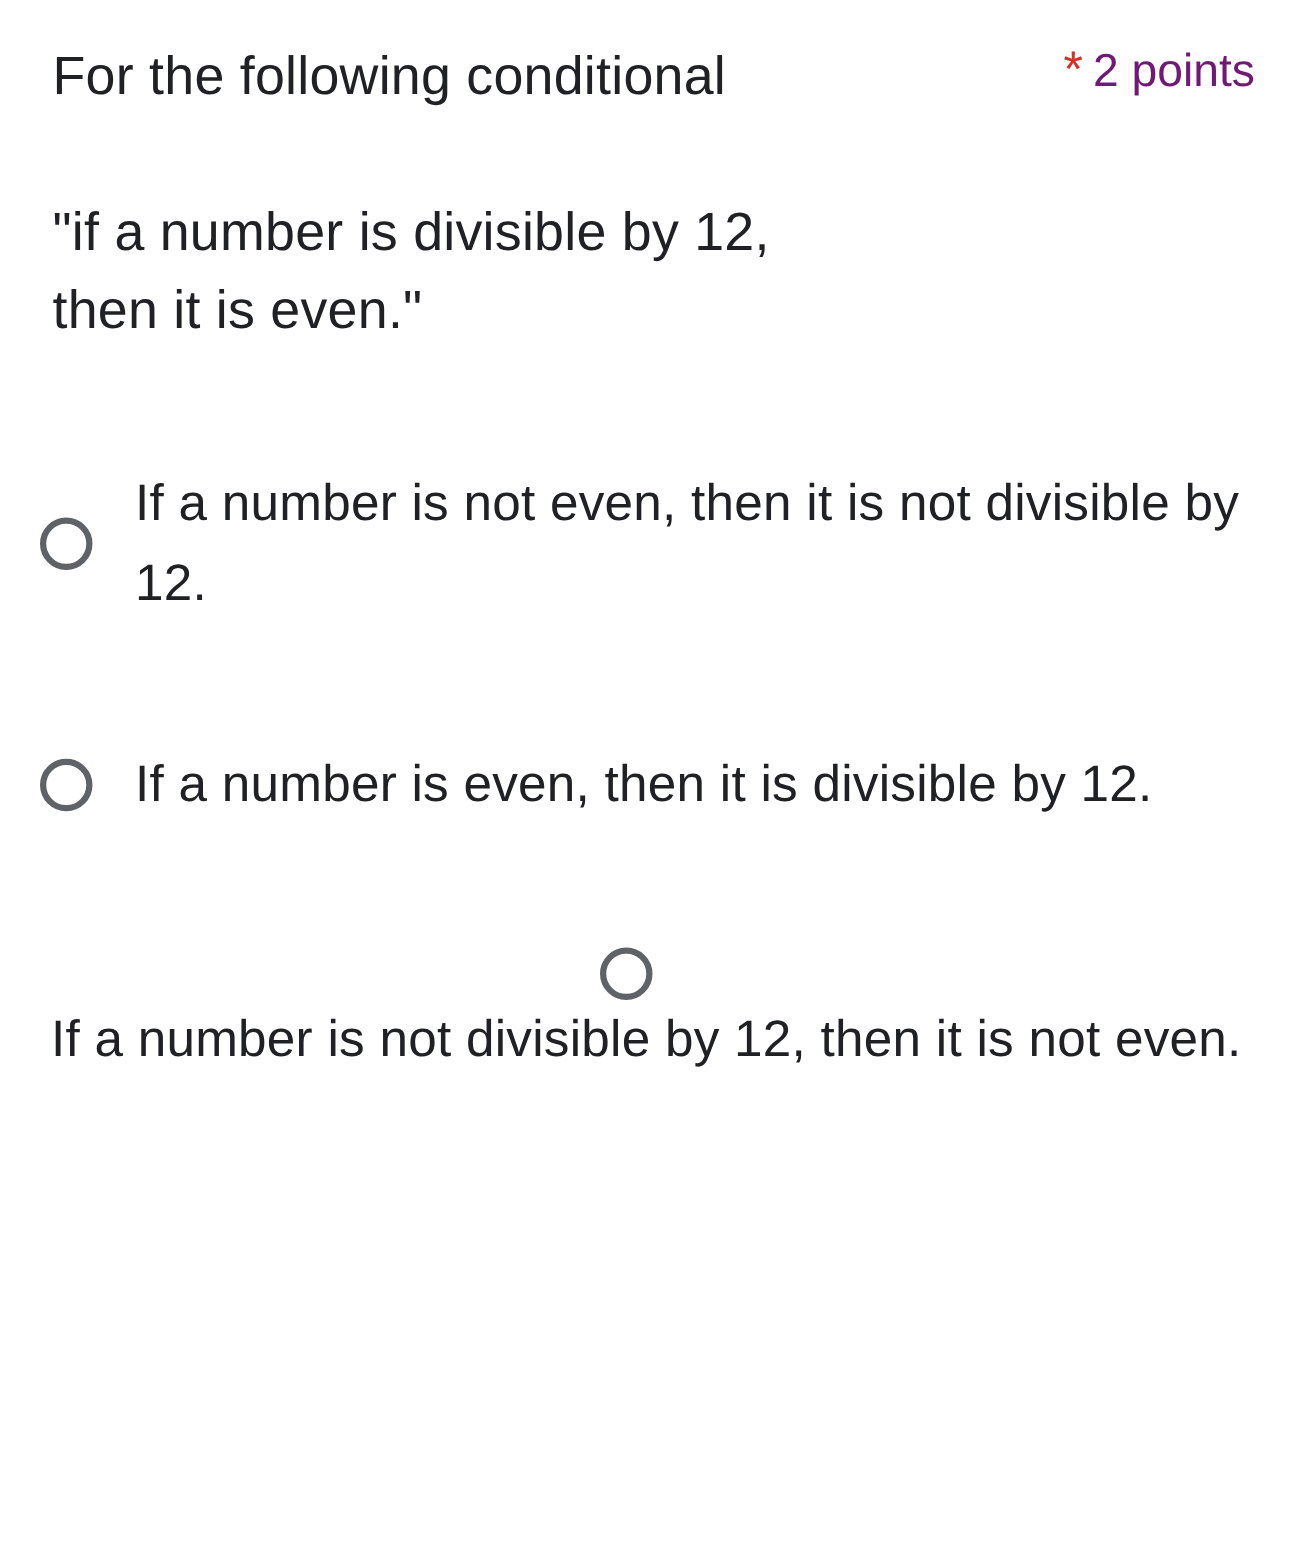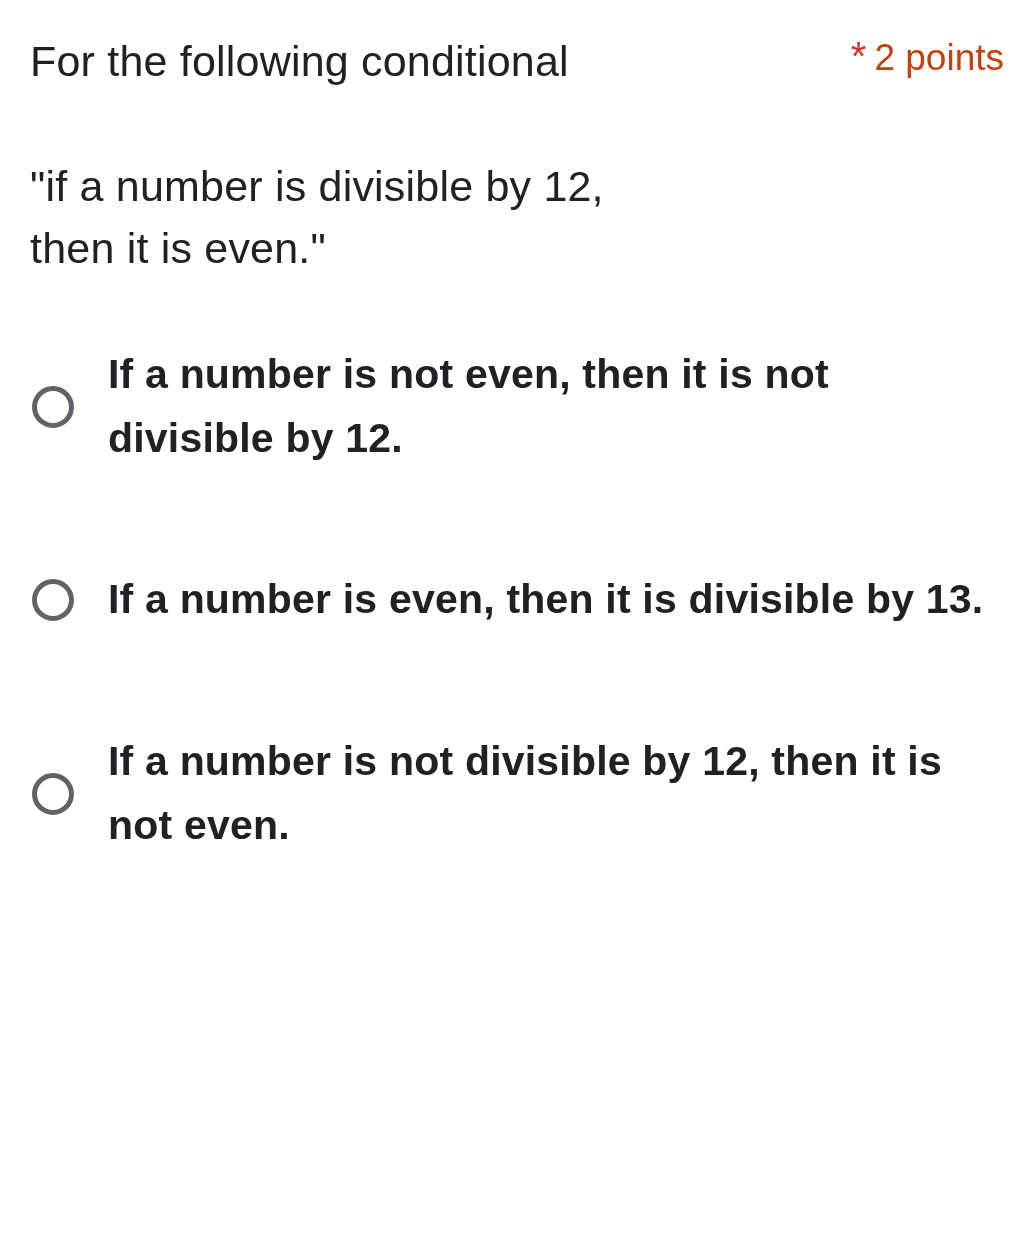--- a/index.html
+++ b/index.html
@@ -12,53 +12,54 @@
     color: #202124;
     overflow: hidden;
   }
   .container {
     box-sizing: border-box;
     padding: 30px 30px 0 30px;
   }
   .header-row {
     display: flex;
     align-items: flex-start;
+    margin-left: 12px;
   }
   .question-block {
     flex: 1;
     font-size: 43px;
     line-height: 1.45;
     letter-spacing: 0.2px;
   }
   .points-block {
     white-space: nowrap;
     font-size: 37px;
     margin-left: 20px;
     padding-top: 4px;
   }
   .asterisk {
     color: #d93025;
     margin-right: 8px;
     font-size: 40px;
     vertical-align: baseline;
   }
   .points-text {
-    color: #c2410c;
+    color: #701a75;
   }
   .options {
-    margin-top: 64px;
-    font-weight: bold;
+    margin-top: 92px;
   }
   .option-row {
     display: flex;
     align-items: center;
     margin-bottom: 98px;
   }
   .option-row:last-child {
     margin-bottom: 0;
+    flex-direction: column;
   }
   .radio {
     flex: 0 0 auto;
     width: 42px;
     height: 42px;
     border: 5px solid #5f6368;
     border-radius: 50%;
     box-sizing: border-box;
     margin-right: 34px;
     margin-left: 2px;
@@ -86,20 +87,20 @@
     </div>
   </div>
 
   <div class="options">
     <div class="option-row">
       <div class="radio"></div>
       <div class="option-text">If a number is not even, then it is not divisible by 12.</div>
     </div>
     <div class="option-row">
       <div class="radio"></div>
-      <div class="option-text">If a number is even, then it is divisible by 13.</div>
+      <div class="option-text">If a number is even, then it is divisible by 12.</div>
     </div>
     <div class="option-row">
       <div class="radio"></div>
       <div class="option-text">If a number is not divisible by 12, then it is not even.</div>
     </div>
   </div>
 </div>
 
 </body></html>

